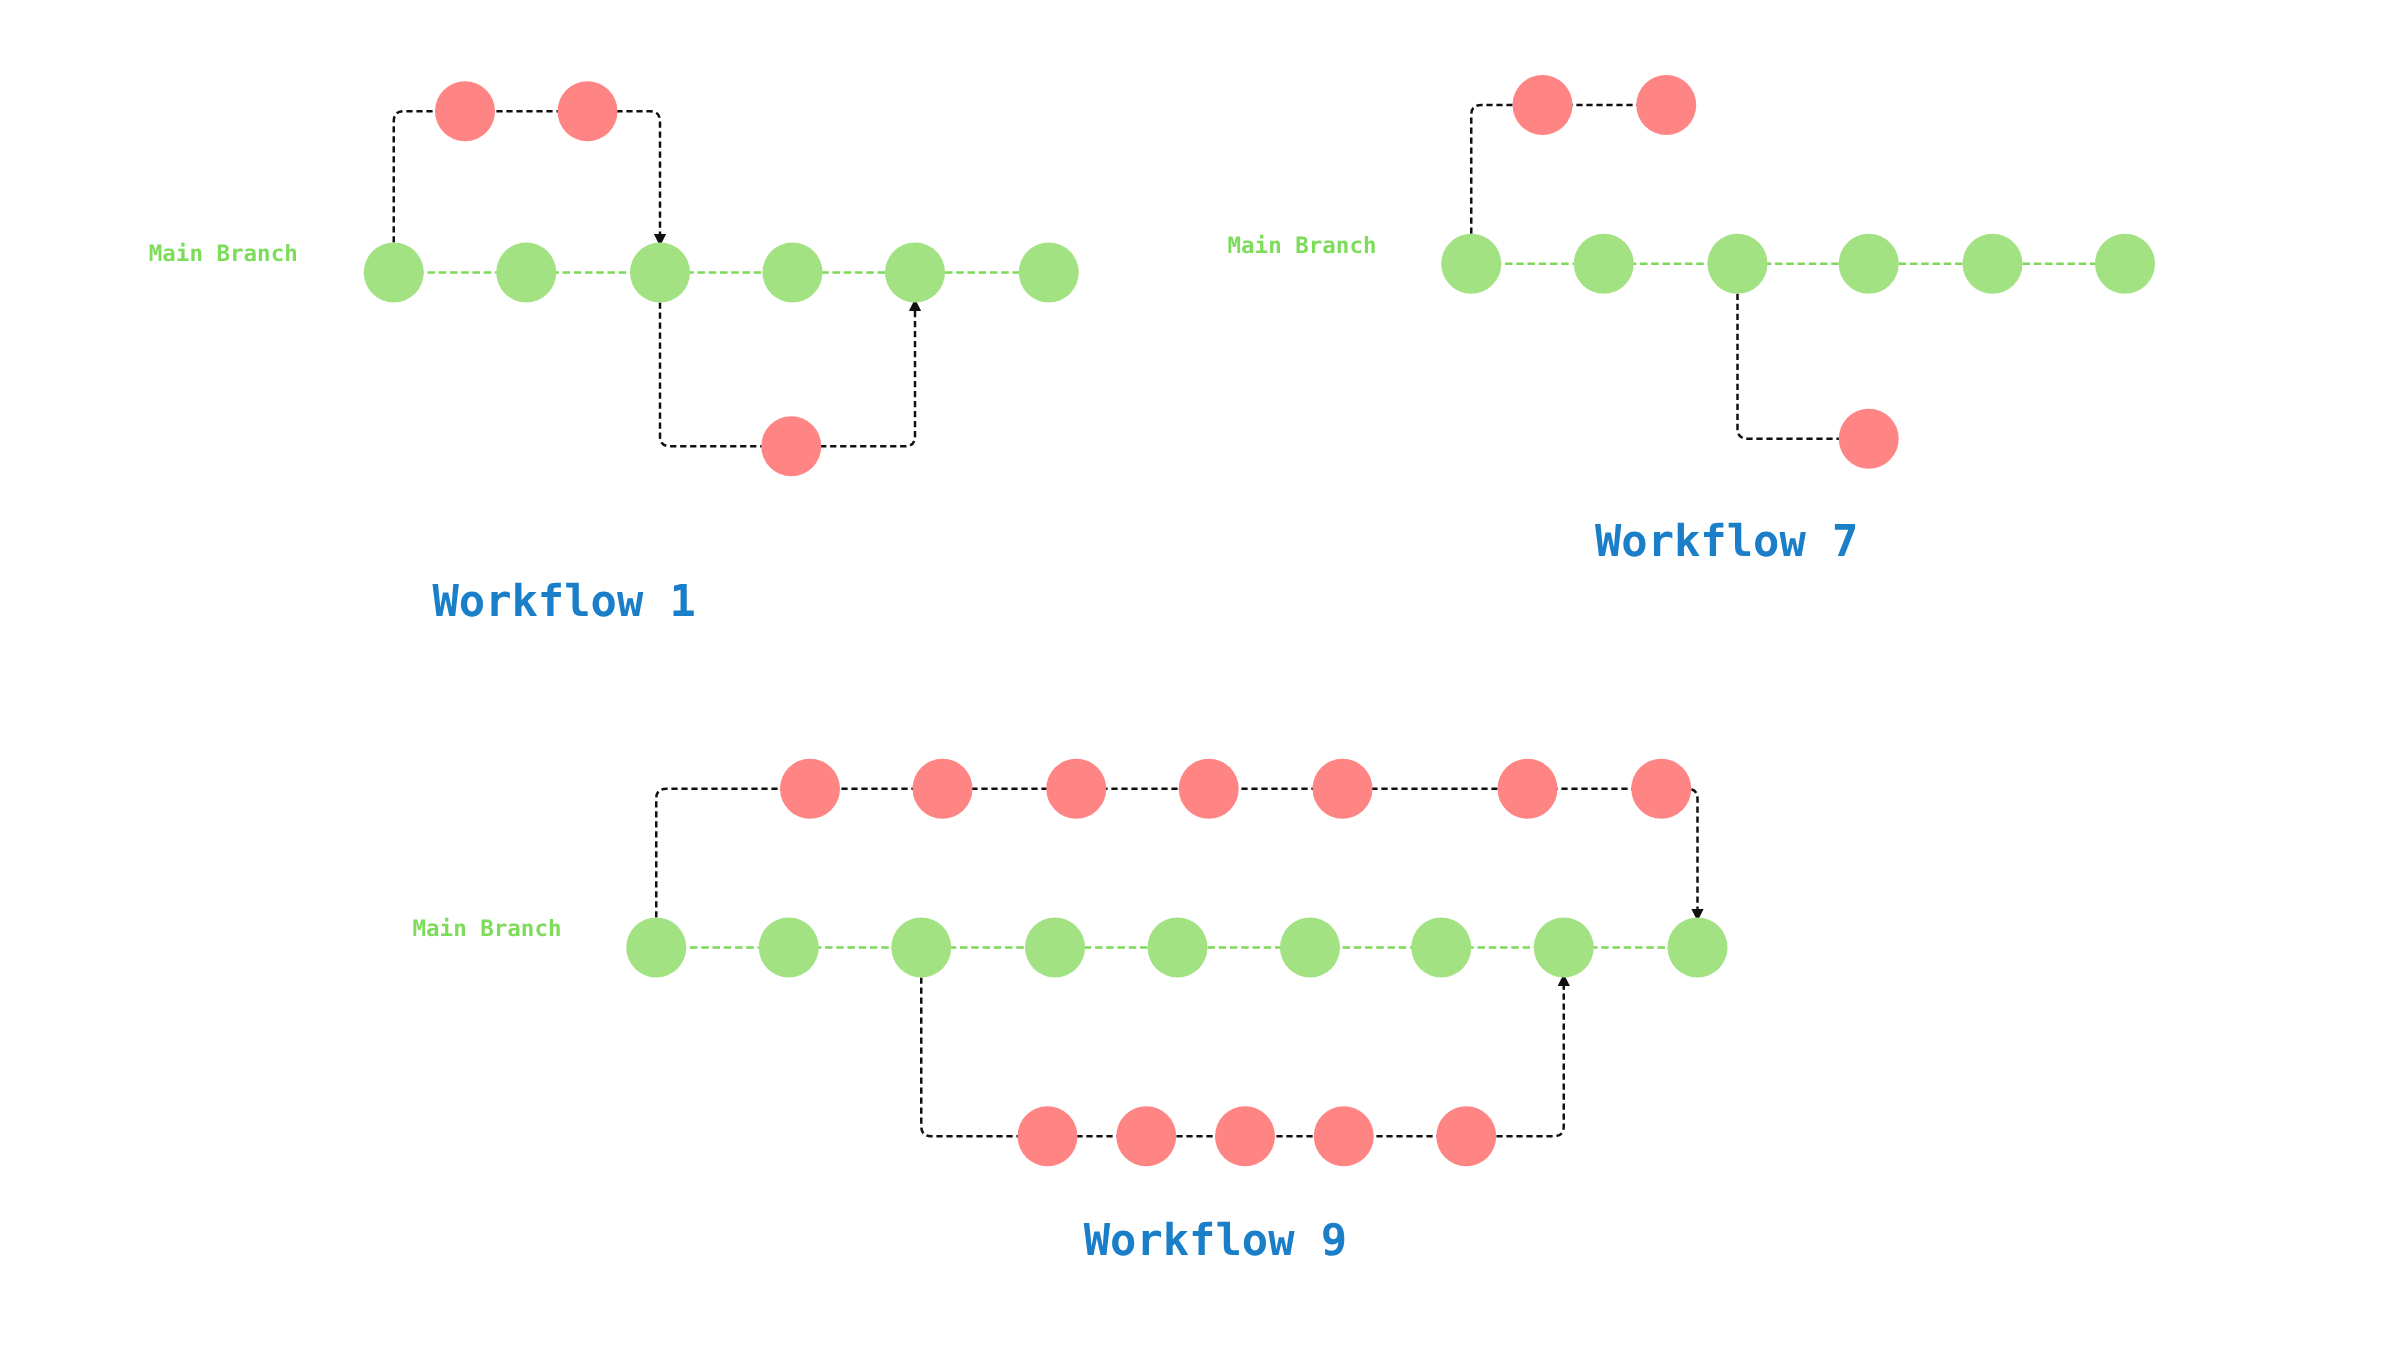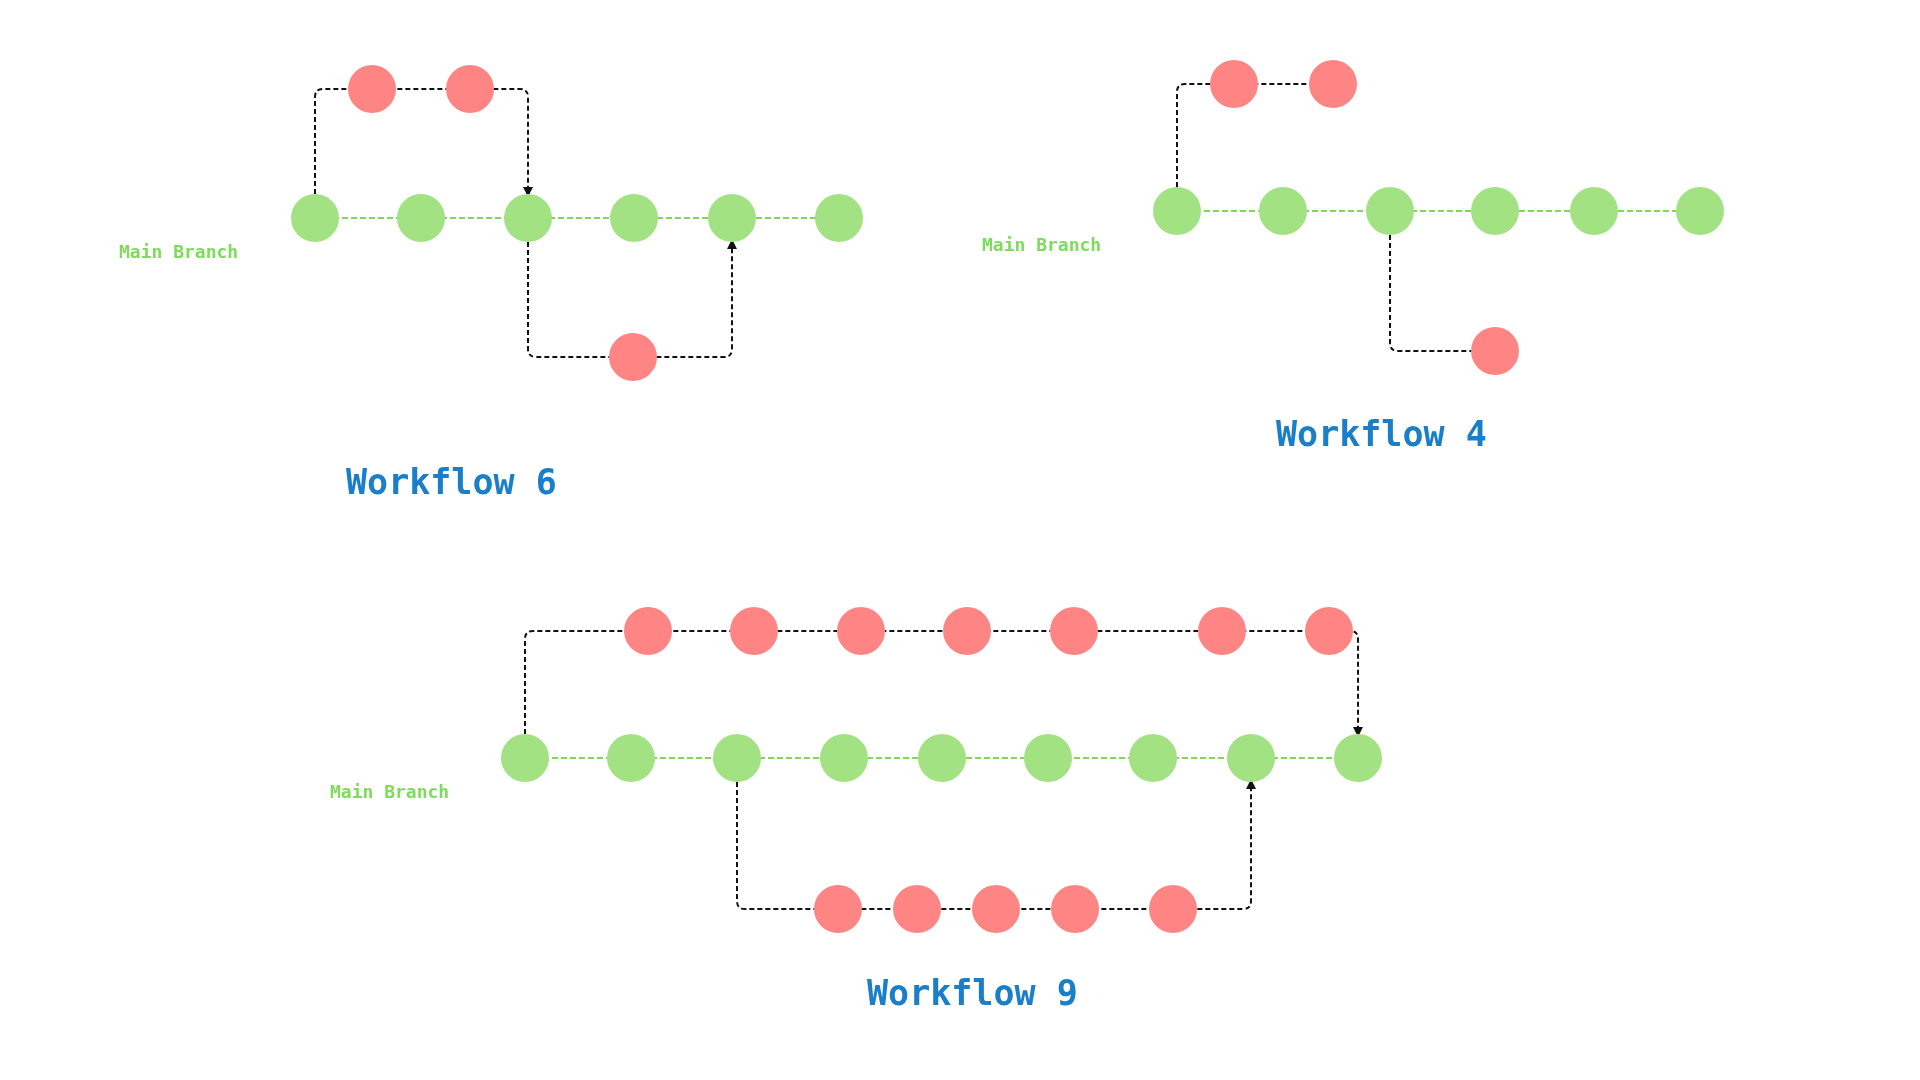--- a/index.html
+++ b/index.html
@@ -1,19 +1,19 @@
 <!DOCTYPE html>
 <html><head>
 <meta charset="utf-8">
 <style>
   html, body { margin: 0; padding: 0; background: #ffffff; }
   body { width: 1920px; height: 1080px; position: relative; overflow: hidden; }
   svg#diagram { position: absolute; left: 0; top: 0; width: 1920px; height: 1080px; }
   .lbl { position: absolute; font-family: "DejaVu Sans Mono", "Liberation Mono", monospace; font-weight: bold; white-space: nowrap; }
-  .branch-label { font-size: 18px; line-height: 20px; margin-top: 48px; }
+  .branch-label { font-size: 18px; line-height: 20px; }
   .wf-title { font-size: 35px; line-height: 40px; }
 </style>
 </head>
 <body>
 
 <svg id="diagram" xmlns="http://www.w3.org/2000/svg">
   <defs>
     <marker id="arrow" viewBox="0 0 10 10" refX="5" refY="5" markerWidth="5" markerHeight="5" orient="auto-start-reverse">
       <path d="M0,0 L10,5 L0,10 z" fill="#111111"></path>
     </marker>
@@ -83,15 +83,15 @@
         <circle cx="1251" cy="758" r="24" fill="#a3e283"></circle>
         <circle cx="1358" cy="758" r="24" fill="#a3e283"></circle>
       </g>
     </g>
 </svg>
 
 <div class="lbl branch-label" style="left: 119px; top: 194px; color: rgb(125, 220, 90);">Main Branch</div>
 <div class="lbl branch-label" style="left: 982px; top: 187px; color: rgb(125, 220, 90);">Main Branch</div>
 <div class="lbl branch-label" style="left: 330px; top: 734px; color: rgb(125, 220, 90);">Main Branch</div>
 
-<div class="lbl wf-title" style="left: 346px; top: 462px; color: rgb(26, 127, 200);">Workflow 6</div>
-<div class="lbl wf-title" style="left: 1276px; top: 414px; color: rgb(26, 127, 200);">Workflow 4</div>
+<div class="lbl wf-title" style="left: 346px; top: 462px; color: rgb(26, 127, 200);">Workflow 1</div>
+<div class="lbl wf-title" style="left: 1276px; top: 414px; color: rgb(26, 127, 200);">Workflow 7</div>
 <div class="lbl wf-title" style="left: 867px; top: 973px; color: rgb(26, 127, 200);">Workflow 9</div>
 
 </body></html>

